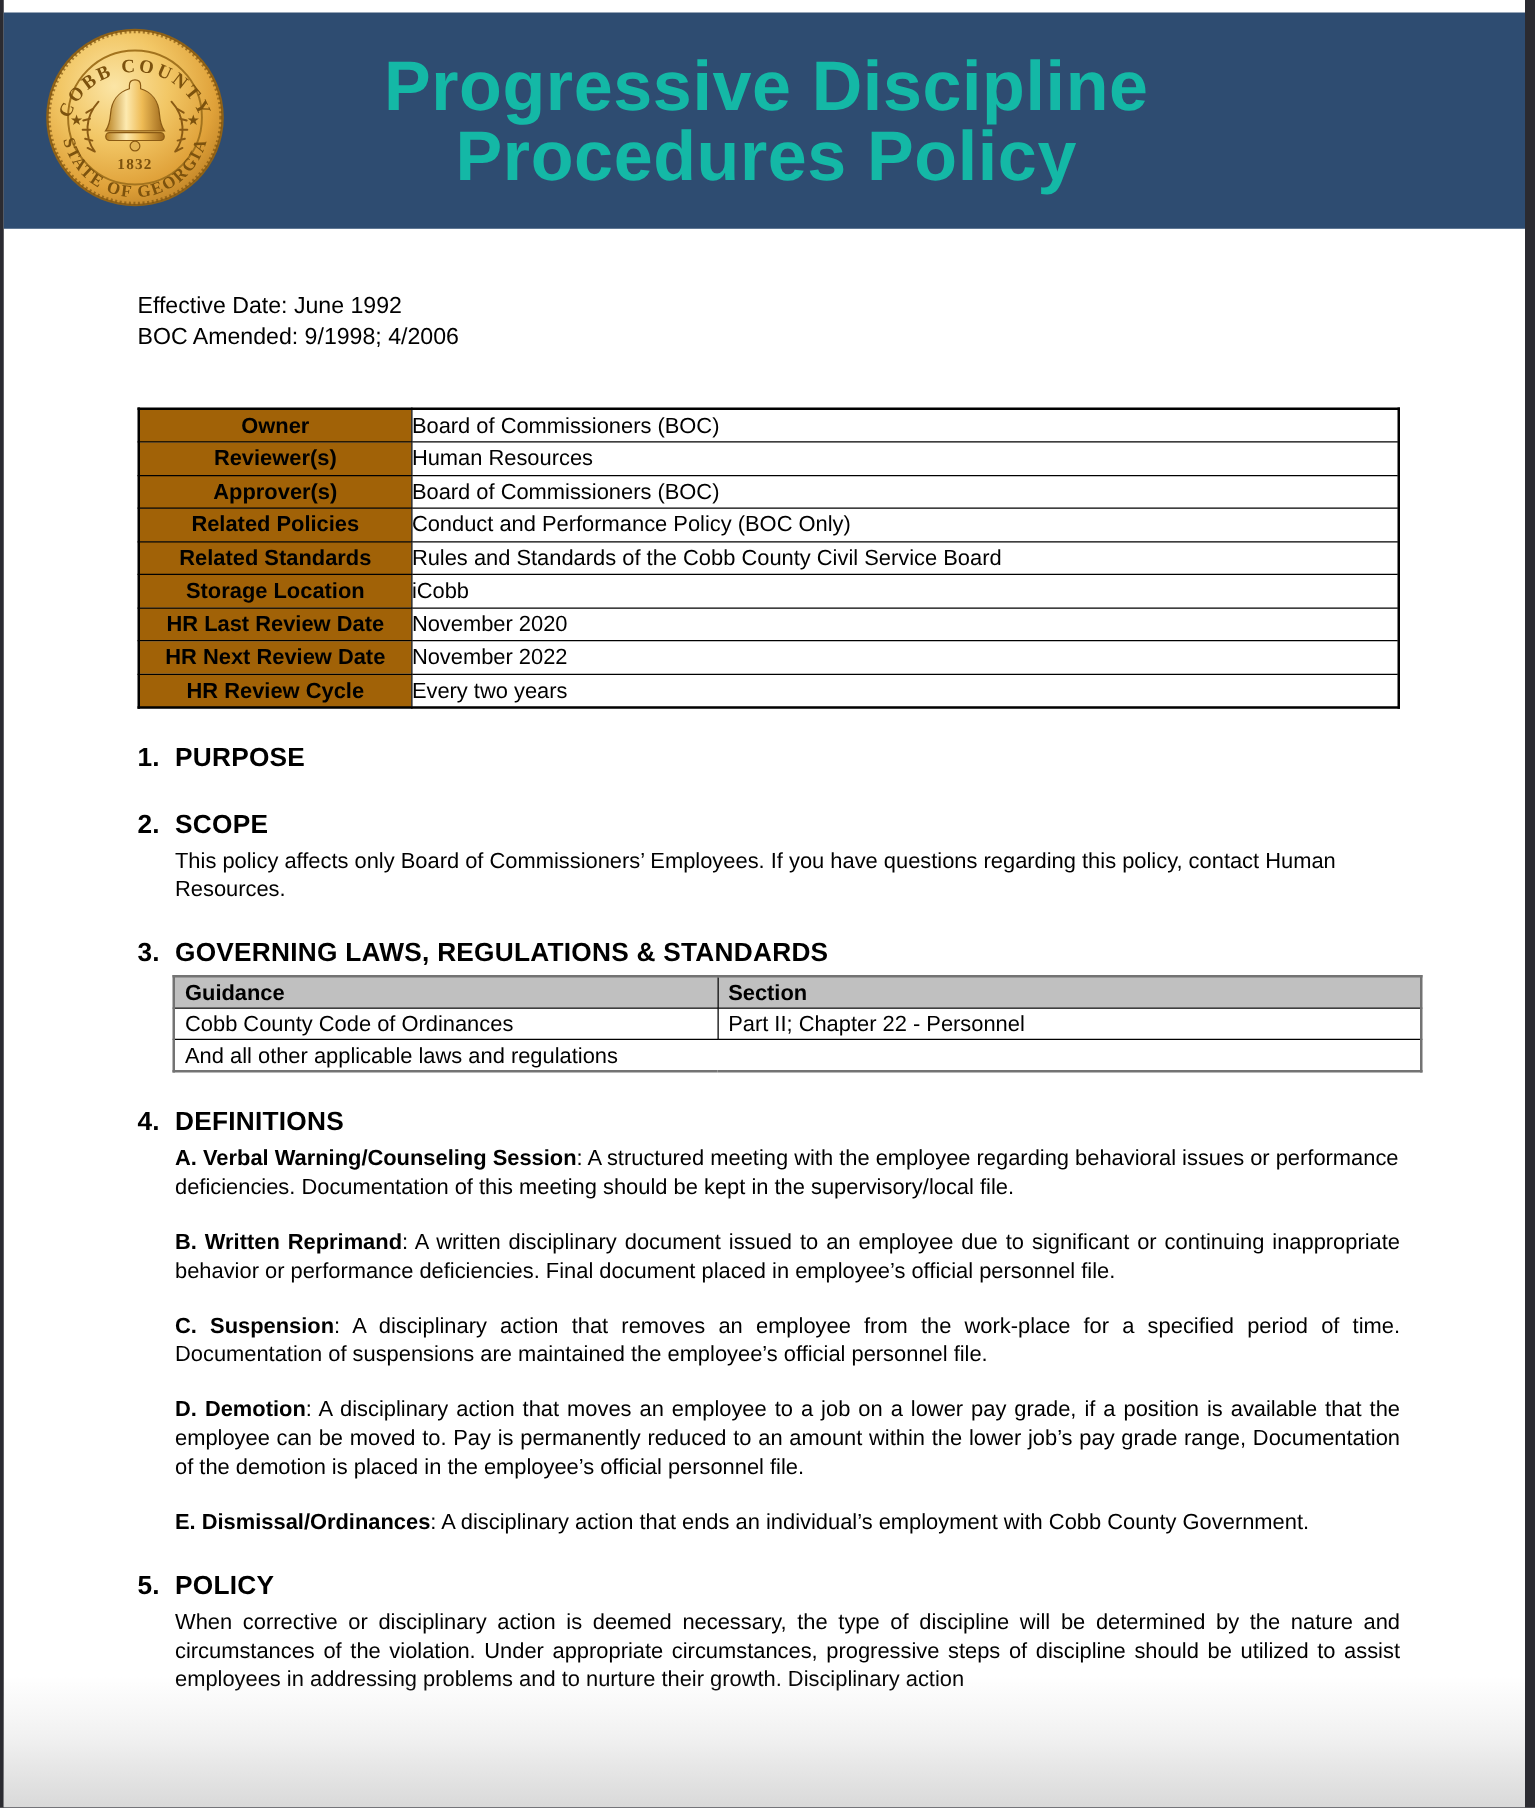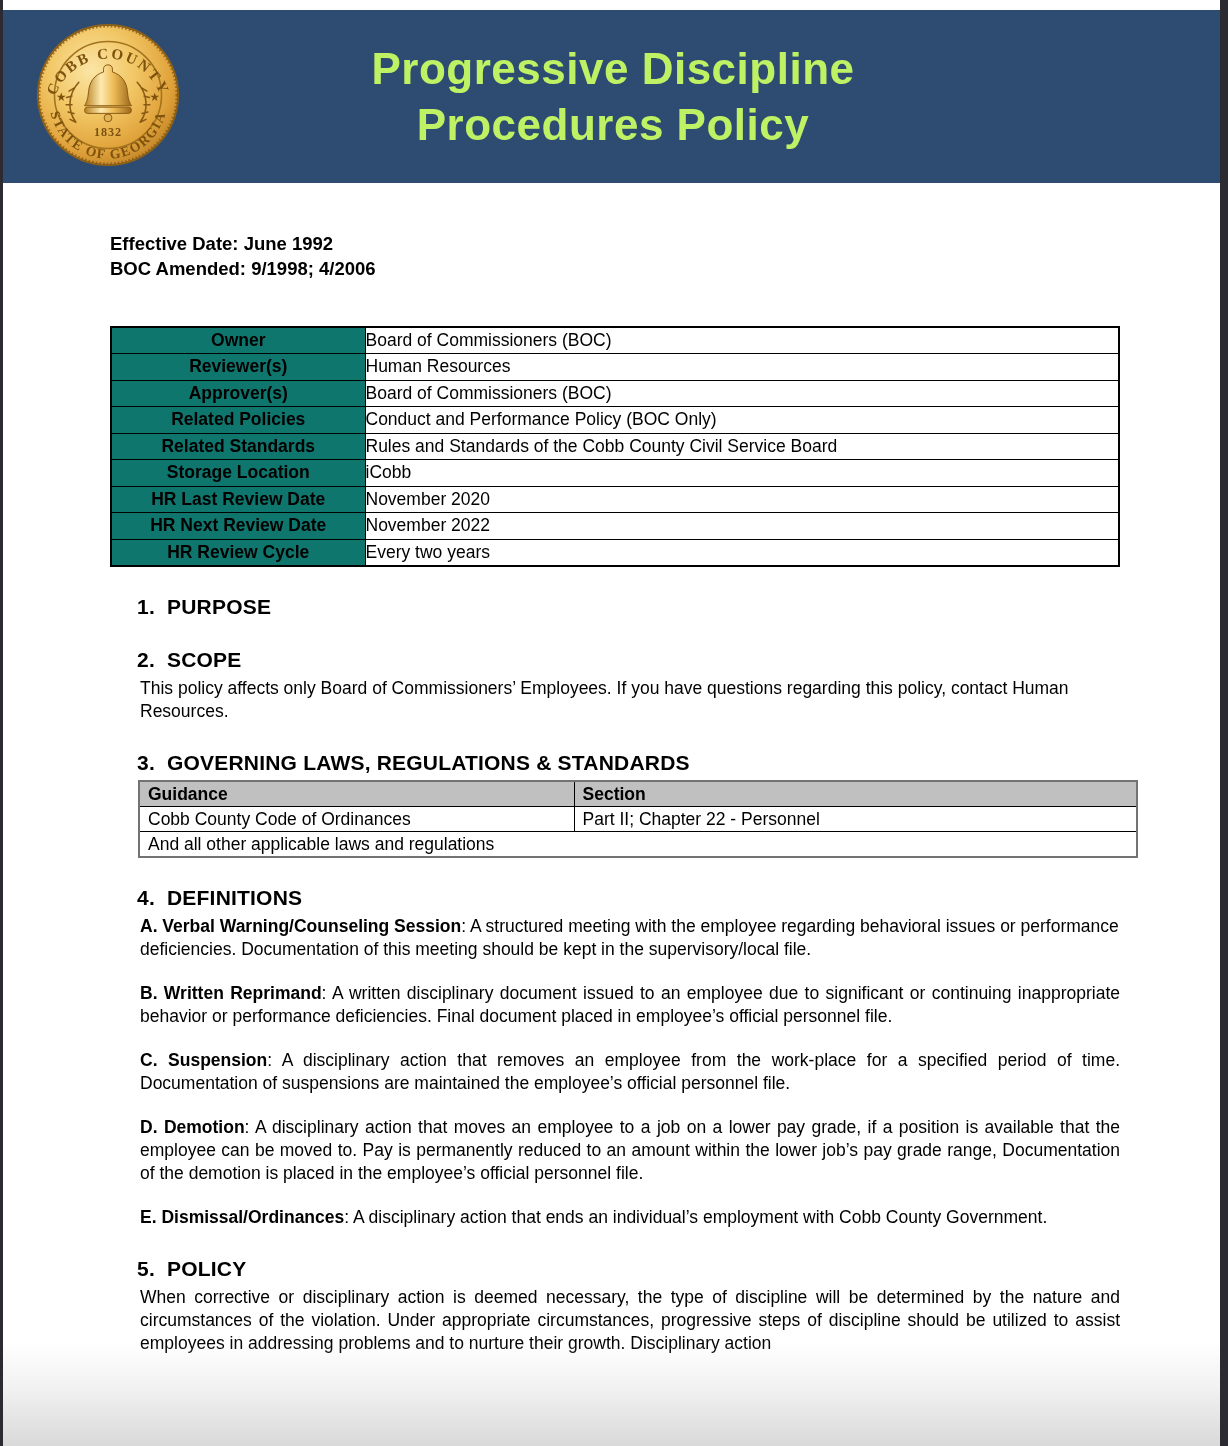--- a/index.html
+++ b/index.html
@@ -24,58 +24,58 @@
     height: 173px;
     background: #2e4c71;
     display: flex;
     align-items: center;
   }
   .seal-wrap { margin-left: 32px; flex: 0 0 auto; }
   .title-block {
     flex: 1;
     text-align: center;
     padding-right: 175px;
-    color: #bef264;
+    color: #14b8a6;
     font-weight: bold;
-    font-size: 44px;
+    font-size: 56px;
     line-height: 56px;
     letter-spacing: 0.5px;
   }
   .doc-body {
     padding: 48px 100px 0 107px;
     color: #000;
     font-size: 17.5px;
     line-height: 23px;
   }
   .meta-line {
-    font-weight: bold;
+    font-weight: normal;
     font-size: 18.5px;
     line-height: 25px;
   }
   .info-table {
     margin-top: 45px;
     width: 100%;
     border-collapse: collapse;
     border: 2px solid #000;
   }
   .info-table th, .info-table td {
     border: 1.5px solid #000;
     font-size: 17.5px;
     height: 26.5px;
     padding: 1px 4px;
   }
   .info-table th {
-    width: 254px;
-    background: #0f766e;
+    width: 218px;
+    background: #a16207;
     font-weight: bold;
   }
   .info-table td { padding-left: 0; margin-top: 20px; }
 
   section { margin-top: 26px; }
-  .sec-h { font-size: 21px; font-weight: bold; line-height: 27px; letter-spacing: 0.2px; margin-left: 27px; }
+  .sec-h { font-size: 21px; font-weight: bold; line-height: 27px; letter-spacing: 0.2px; }
   .sec-num { display: inline-block; width: 30px; }
   .sec-body { margin: 4px 0 0 30px; }
   .just { text-align: justify; }
   .def { margin: 0 0 21px 30px; }
   .def:first-of-type { margin-top: 4px; }
   .def:last-of-type { margin-bottom: 0; }
 
   .gov-table {
     margin: 4px 0 0 28px;
     width: calc(100% - 10px);

